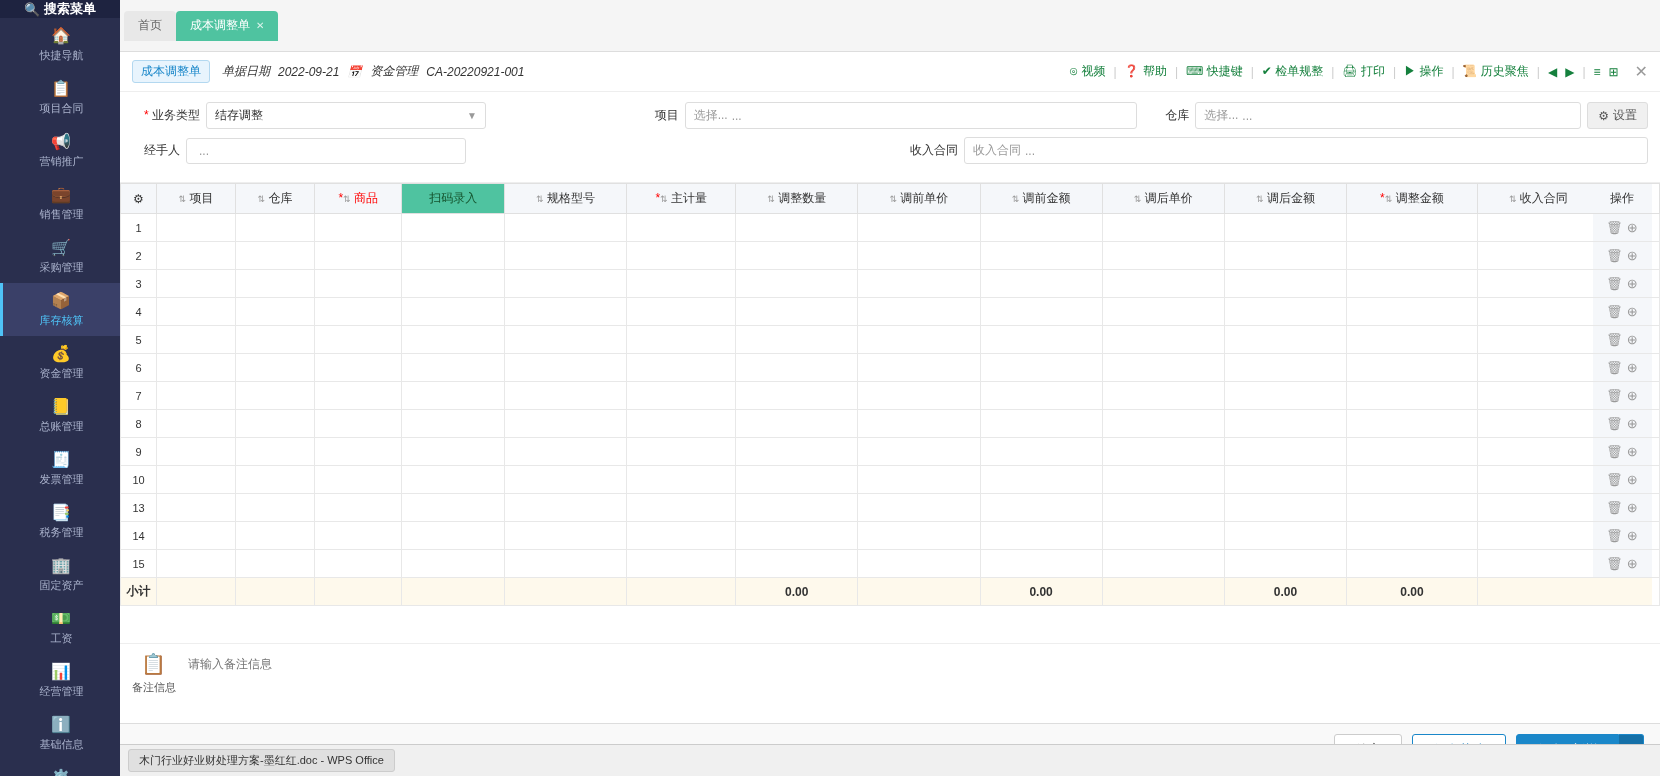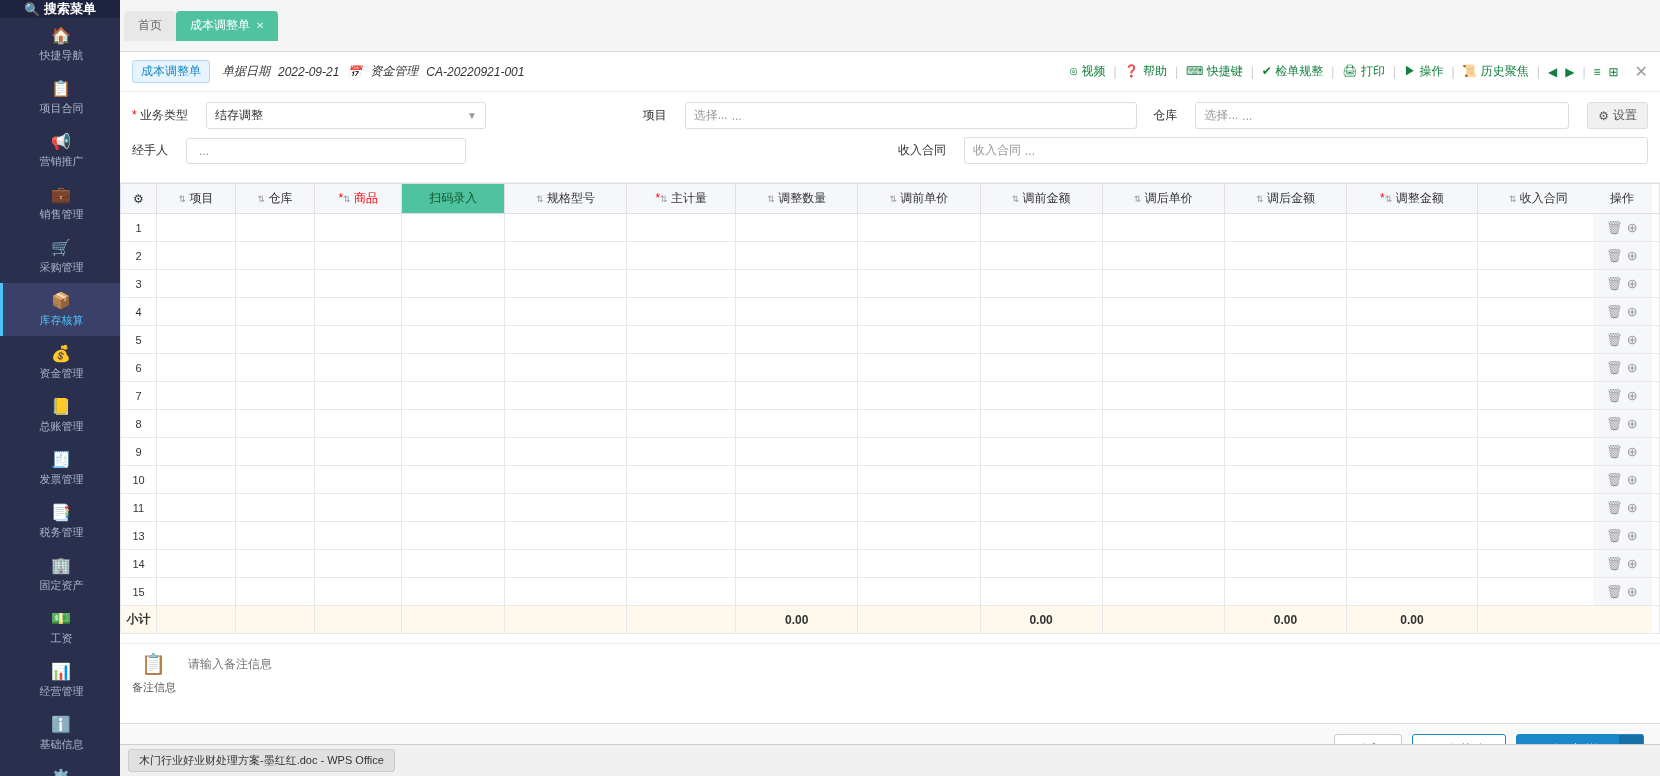--- a/index.html
+++ b/index.html
@@ -124,22 +124,23 @@
     }
     .form-row {
       display: flex;
       align-items: center;
       gap: 16px;
       margin-bottom: 8px;
     }
     .form-field {
       display: flex;
       align-items: center;
-      gap: 18px;
+      gap: 6px;
       flex: 1;
+      margin-left: 12px;
     }
     .form-label {
       color: #333;
       font-size: 12px;
       white-space: nowrap;
       flex-shrink: 0;
     }
     .form-label.required::before {
       content: "* ";
       color: red;
@@ -742,42 +743,20 @@
       <td></td>
       <td></td>
       <td class="col-ops">
         <div class="col-ops-cell">
           <span class="op-icon">🗑</span>
           <span class="op-icon">⊕</span>
         </div>
       </td>
     </tr>
             <tr>
-      <td class="row-num">11</td>
-      <td></td>
-      <td></td>
-      <td></td>
-      <td></td>
-      <td></td>
-      <td></td>
-      <td></td>
-      <td></td>
-      <td></td>
-      <td></td>
-      <td></td>
-      <td></td>
-      <td></td>
-      <td class="col-ops">
-        <div class="col-ops-cell">
-          <span class="op-icon">🗑</span>
-          <span class="op-icon">⊕</span>
-        </div>
-      </td>
-    </tr>
-            <tr>
       <td class="row-num">13</td>
       <td></td>
       <td></td>
       <td></td>
       <td></td>
       <td></td>
       <td></td>
       <td></td>
       <td></td>
       <td></td>

